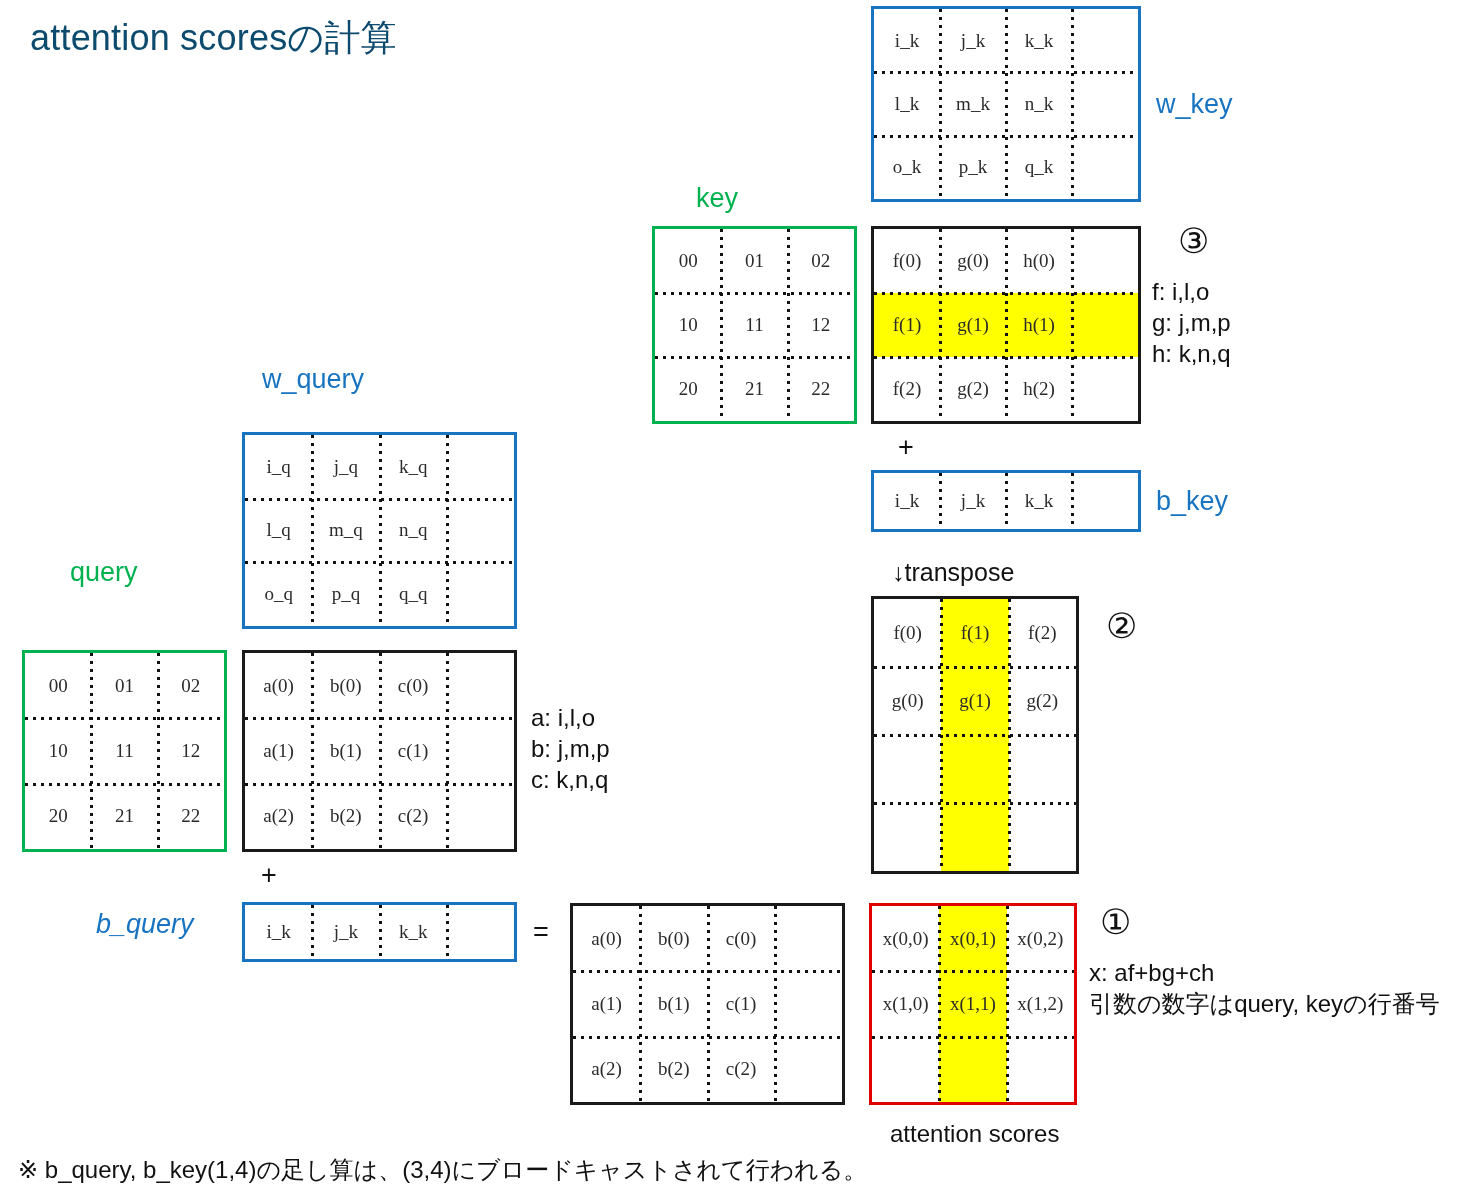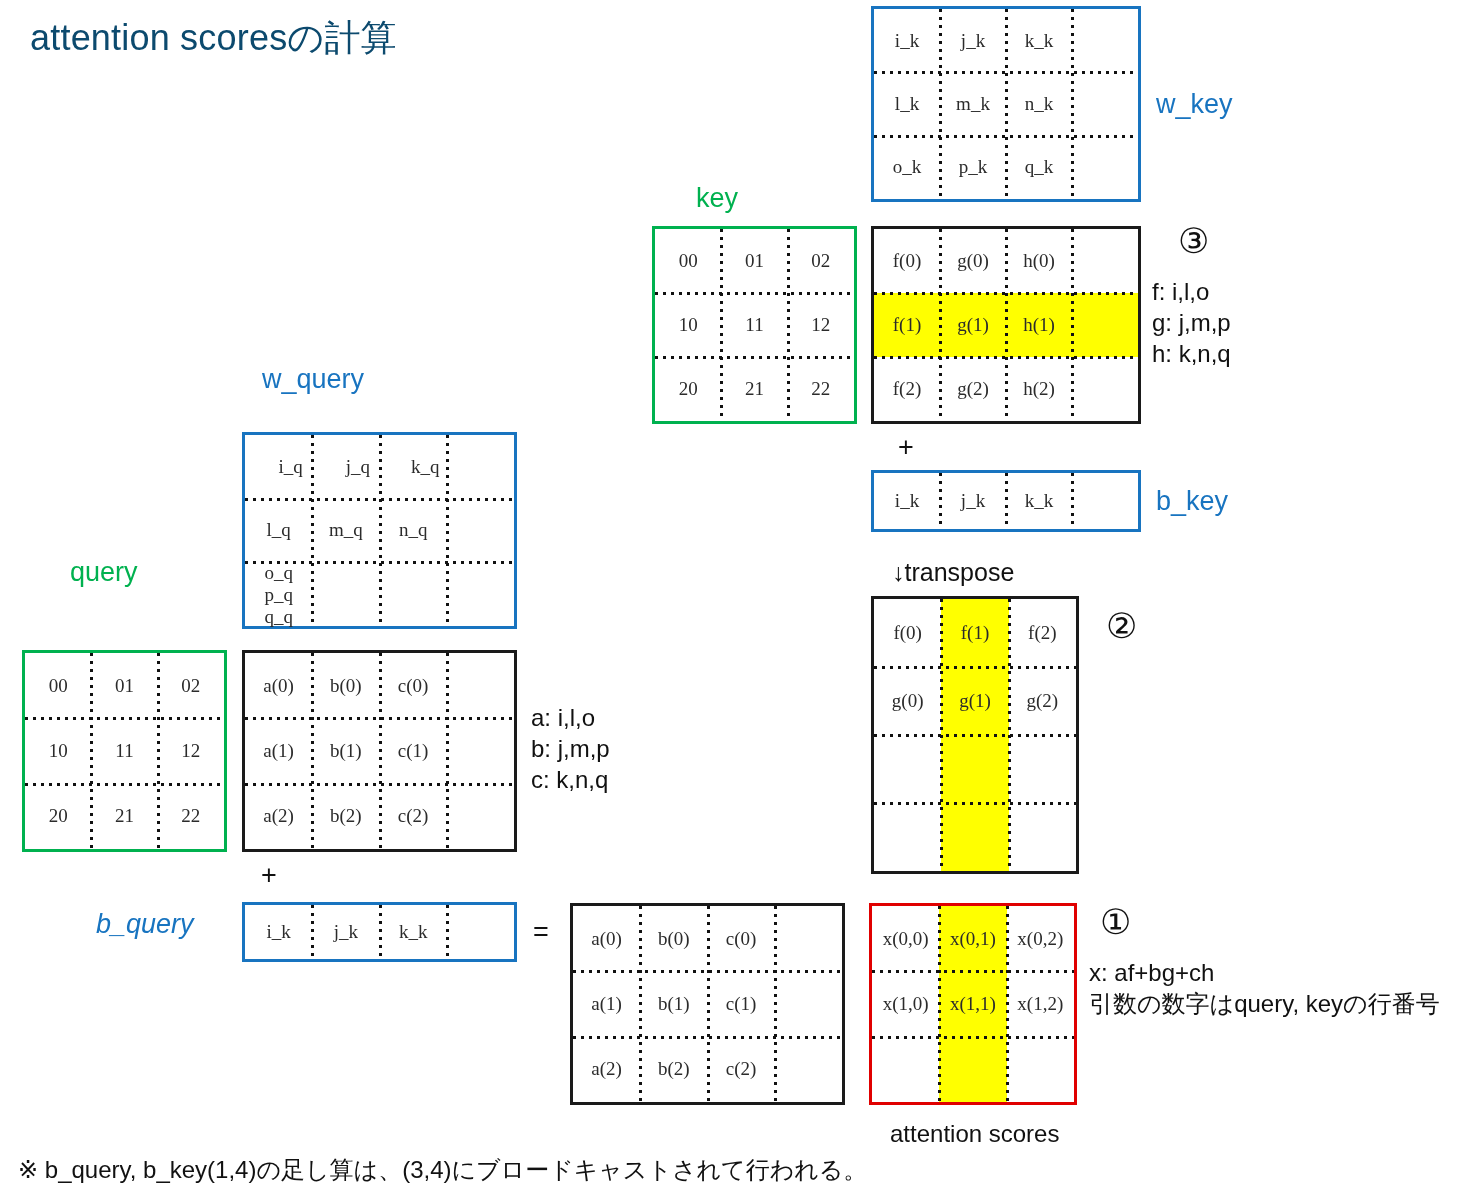--- a/index.html
+++ b/index.html
@@ -275,33 +275,33 @@
       <div class="hsep" style="top: calc(25% - 1px);"></div>
       <div class="hsep" style="top: calc(50% - 1px);"></div>
       <div class="hsep" style="top: calc(75% - 1px);"></div>
     </div>
 </div>
 <div class="abs circnum" style="left:1106px; top:607px;">②</div>
 
 <div class="abs lbl blue" style="left:262px; top:363px;">w_query</div>
 <div class="abs matrix blue" style="left:242px; top:432px; width:275px; height:197px;">
   <div class="mgrid" id="grid-w_query">
-      <div class="mrow" style="height: 33.3333%; padding-left: 12px;">
+      <div class="mrow" style="height: 33.3333%;">
         <div class="mcell" style="width: 25%;">i_q</div>
         <div class="mcell" style="width: 25%;">j_q</div>
         <div class="mcell" style="width: 25%;">k_q</div>
         <div class="mcell" style="width: 25%;"></div>
       </div>
       <div class="mrow" style="height: 33.3333%;">
         <div class="mcell" style="width: 25%;">l_q</div>
         <div class="mcell" style="width: 25%;">m_q</div>
         <div class="mcell" style="width: 25%;">n_q</div>
         <div class="mcell" style="width: 25%;"></div>
       </div>
-      <div class="mrow" style="height: 33.3333%; flex-direction: column;">
+      <div class="mrow" style="height: 33.3333%;">
         <div class="mcell" style="width: 25%;">o_q</div>
         <div class="mcell" style="width: 25%;">p_q</div>
         <div class="mcell" style="width: 25%;">q_q</div>
         <div class="mcell" style="width: 25%;"></div>
       </div>
       <div class="vsep" style="left: calc(25% - 1px);"></div>
       <div class="vsep" style="left: calc(50% - 1px);"></div>
       <div class="vsep" style="left: calc(75% - 1px);"></div>
       <div class="hsep" style="top: calc(33.3333% - 1px);"></div>
       <div class="hsep" style="top: calc(66.6667% - 1px);"></div>

